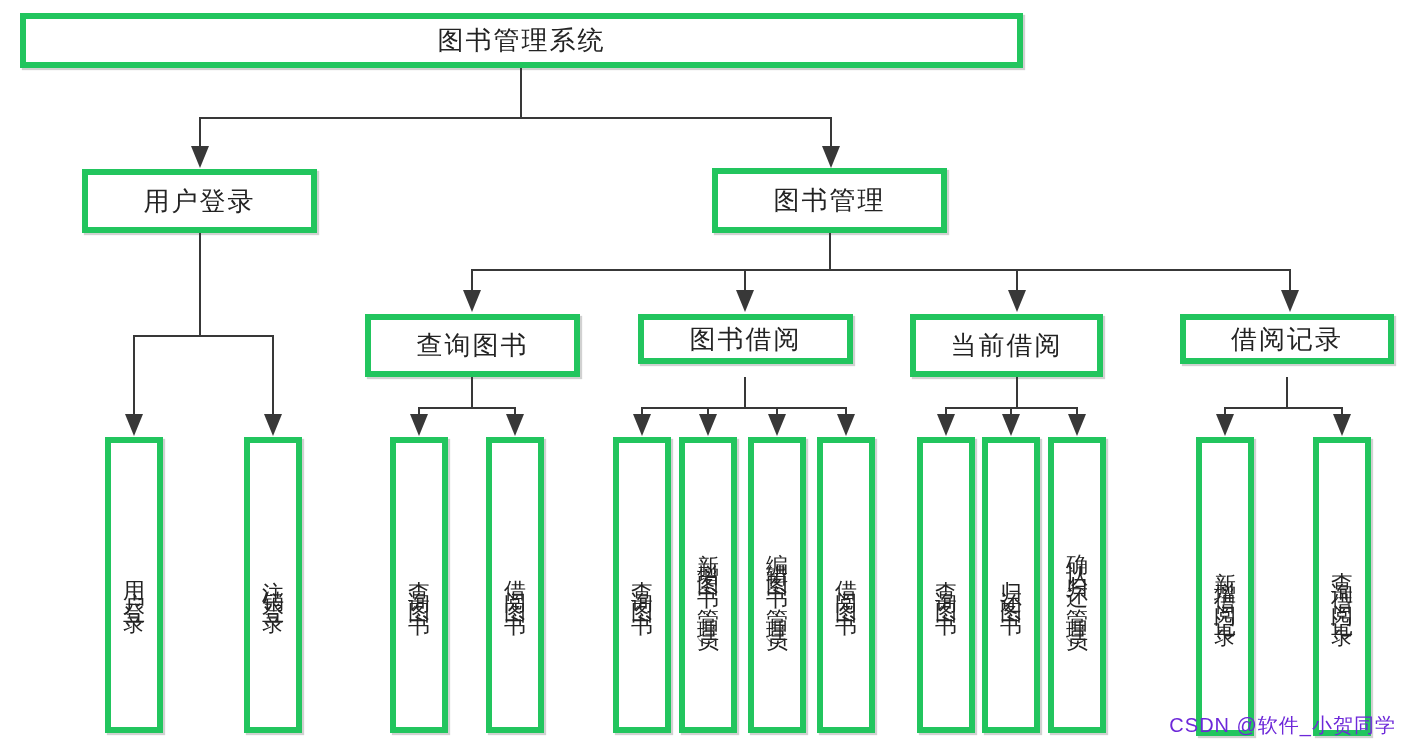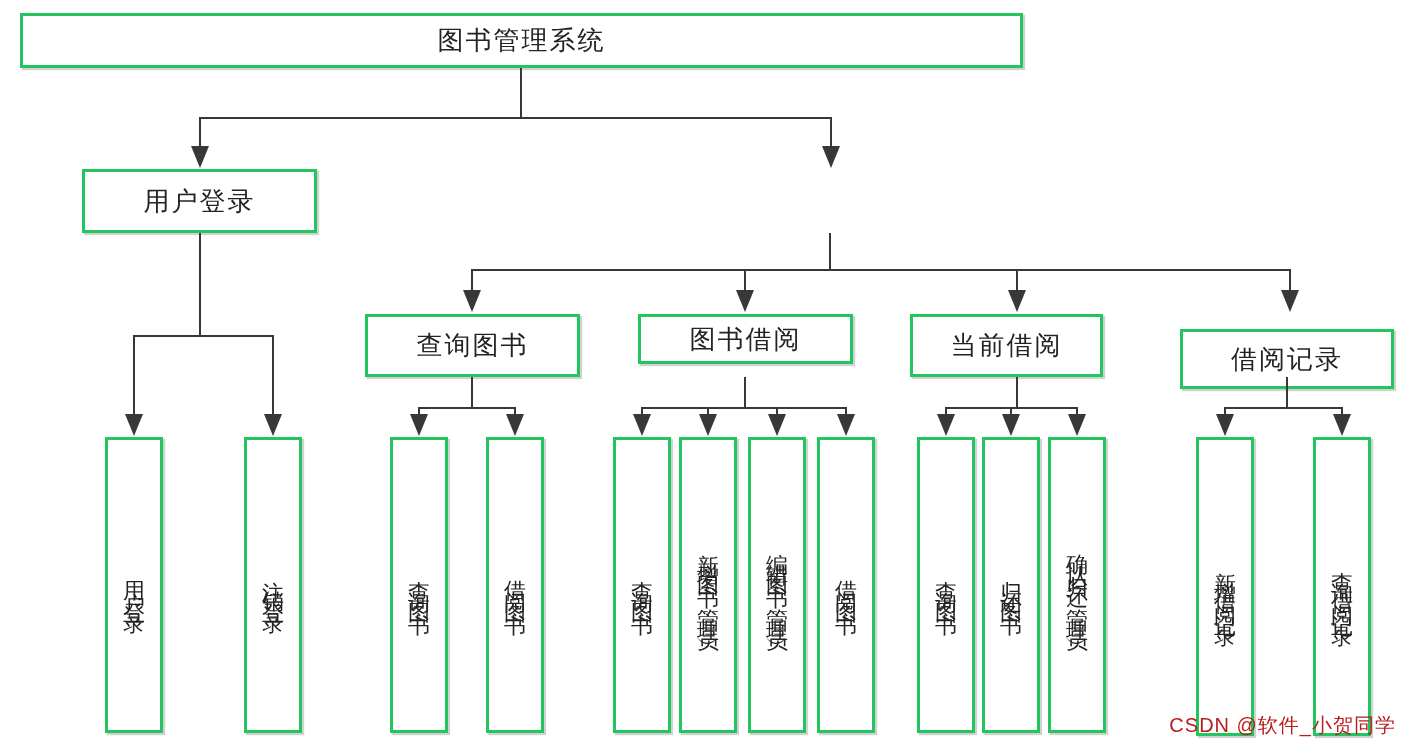--- a/index.html
+++ b/index.html
@@ -8,21 +8,21 @@
     width:1405px; height:747px;
     background:#ffffff;
     font-family:"Liberation Sans", sans-serif;
     color:#232323;
     overflow:hidden;
   }
   .node {
     position:absolute;
     box-sizing:border-box;
     background:#ffffff;
-    border:3px solid #22c55e;
+    border:6px solid #22c55e;
     box-shadow:2px 2px 1px rgba(0,0,0,0.18);
     display:flex; align-items:center; justify-content:center;
     font-size:26px;
     letter-spacing:2px;
     white-space:nowrap;
   }
   .leaf .v-label {
     writing-mode:vertical-rl;
     text-orientation:mixed;
     font-size:22px;
@@ -36,21 +36,21 @@
     width:0; height:0;
     border-left:9px solid transparent;
     border-right:9px solid transparent;
     border-top:22px solid #383838;
   }
   .watermark {
     position:absolute;
     left:1136px; top:712px; width:260px;
     text-align:right;
     font-size:20px;
-    color:#b91c1c;
+    color:#6d28d9;
     letter-spacing:1px;
     white-space:nowrap;
   }
 </style>
 </head>
 <body>
 
 <div class="canvas">
 
   <div class="node" style="left:20px; top:13px; width:1003px; height:55px;">
@@ -59,20 +59,23 @@
 
   <div class="vline" style="left:520px; top:68px; height:50px;"></div>
   <div class="hline" style="left:199px; top:117px; width:633px;"></div>
   <div class="vline" style="left:199px; top:117px; height:32px;"></div>
   <div class="arrow" style="left:191px; top:146px;"></div>
   <div class="vline" style="left:830px; top:117px; height:32px;"></div>
   <div class="arrow" style="left:822px; top:146px;"></div>
 
   <div class="node" style="left:82px; top:169px; width:235px; height:64px;">
     <span>用户登录</span>
+  </div>
+  <div class="node" style="left:712px; top:168px; width:235px; height:65px;">
+    <span>图书管理</span>
   </div>
 
   <div class="vline" style="left:199px; top:233px; height:104px;"></div>
   <div class="hline" style="left:133px; top:335px; width:141px;"></div>
   <div class="vline" style="left:133px; top:335px; height:81px;"></div>
   <div class="arrow" style="left:125px; top:414px;"></div>
   <div class="vline" style="left:272px; top:335px; height:81px;"></div>
   <div class="arrow" style="left:264px; top:414px;"></div>
 
   <div class="vline" style="left:829px; top:233px; height:38px;"></div>
@@ -88,21 +91,21 @@
 
   <div class="node" style="left:365px; top:314px; width:215px; height:63px;">
     <span>查询图书</span>
   </div>
   <div class="node" style="left:638px; top:314px; width:215px; height:50px;">
     <span>图书借阅</span>
   </div>
   <div class="node" style="left:910px; top:314px; width:193px; height:63px;">
     <span>当前借阅</span>
   </div>
-  <div class="node" style="left:1180px; top:329px; width:214px; height:60px;">
+  <div class="node" style="left:1180px; top:314px; width:214px; height:50px;">
     <span>借阅记录</span>
   </div>
 
   <div class="vline" style="left:471px; top:377px; height:32px;"></div>
   <div class="hline" style="left:418px; top:407px; width:98px;"></div>
   <div class="vline" style="left:418px; top:407px; height:10px;"></div>
   <div class="arrow" style="left:410px; top:414px;"></div>
   <div class="vline" style="left:514px; top:407px; height:10px;"></div>
   <div class="arrow" style="left:506px; top:414px;"></div>
 

